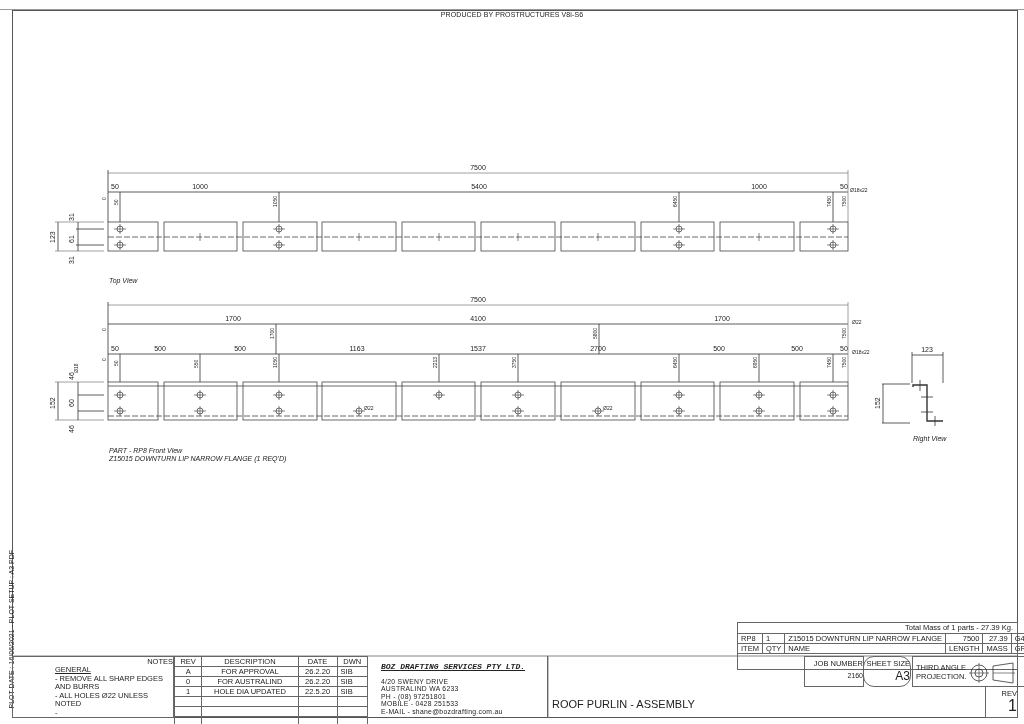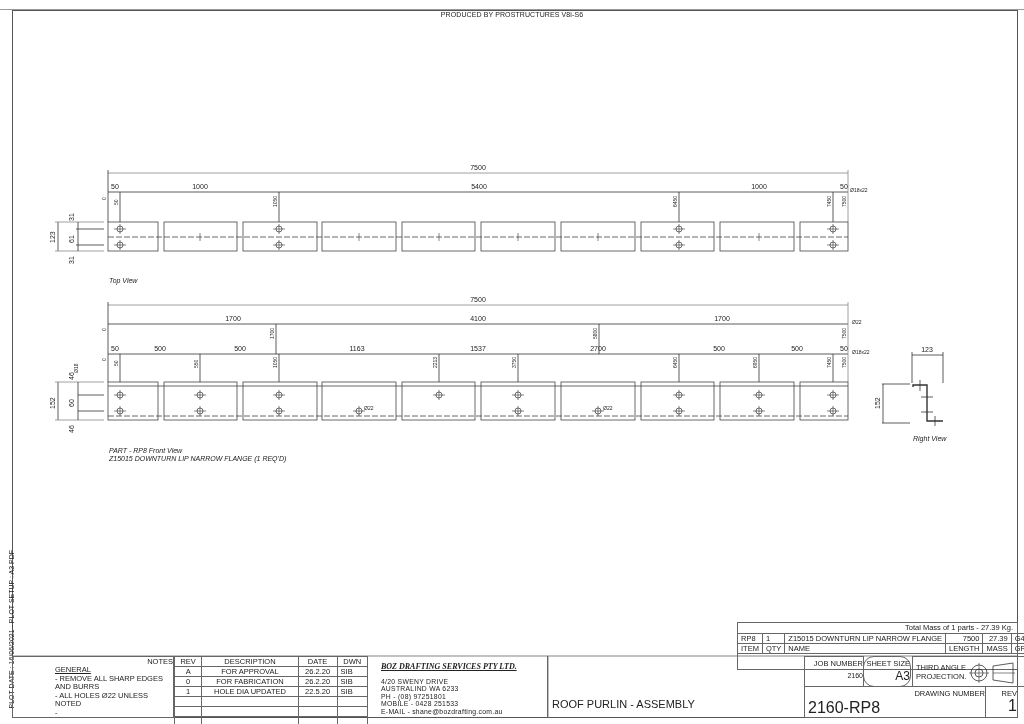--- a/index.html
+++ b/index.html
@@ -10,21 +10,21 @@
   svg.draw{position:absolute;left:0;top:0;}
   .plotside{position:absolute;left:-64px;top:630px;width:150px;transform:rotate(-90deg);font-size:7px;white-space:nowrap;}
   table.tb{border-collapse:collapse;font-size:7.5px;position:absolute;}
   table.tb td{border:1px solid #666;padding:0 3px;height:9px;line-height:9px;white-space:nowrap;margin-top:17px;}
   .c{text-align:center;}
   .r{text-align:right;}
   .notes{position:absolute;left:12px;top:656px;width:162px;height:62px;border:1px solid #666;box-sizing:border-box;font-size:7.5px;}
   .notes .hd{text-align:right;}
   .notes .ln{padding-left:6px;line-height:8.5px;margin-left:36px;}
   .company{position:absolute;left:368px;top:656px;width:180px;height:62px;border-right:1px solid #666;box-sizing:border-box;font-size:6.8px;}
-  .company .nm{font-family:Liberation Serif, serif;font-weight:bold;font-style:italic;font-size:8px;text-decoration:underline;margin:6px 0 7px 13px;}
+  .company .nm{font-family:Liberation Mono, monospace;font-weight:bold;font-style:italic;font-size:8px;text-decoration:underline;margin:6px 0 7px 13px;}
   .company .ad{margin-left:13px;line-height:7.4px;letter-spacing:0.3px;}
   .project{position:absolute;left:552px;top:698px;font-size:11px;}
   .partsbox{position:absolute;left:737px;top:622px;width:281px;height:48px;border:1px solid #666;box-sizing:border-box;}
   .mass{position:absolute;right:4px;top:0px;font-size:7.5px;}
   .jobbox{position:absolute;left:804px;top:656px;width:214px;height:62px;font-size:7.5px;}
   .cell{position:absolute;border:1px solid #666;box-sizing:border-box;}
   .lbl{font-size:7.5px;text-align:right;}
 </style>
 </head>
 <body>
@@ -256,21 +256,21 @@
     <td class="c">DWN</td>
   </tr>
   <tr>
     <td class="c">A</td>
     <td class="c">FOR APPROVAL</td>
     <td class="c">26.2.20</td>
     <td>SIB</td>
   </tr>
   <tr>
     <td class="c">0</td>
-    <td class="c">FOR FABRICATION</td>
+    <td class="c">FOR AUSTRALIND</td>
     <td class="c">26.2.20</td>
     <td>SIB</td>
   </tr>
   <tr>
     <td class="c">1</td>
     <td class="c">HOLE DIA UPDATED</td>
     <td class="c">22.5.20</td>
     <td>SIB</td>
   </tr>
   <tr>
@@ -347,21 +347,17 @@
     </div>
     <svg style="position:absolute;left:56px;top:5px;" width="48" height="22">
       <circle cx="10" cy="11" r="8" fill="none" stroke="#333" stroke-width="0.8"></circle>
       <circle cx="10" cy="11" r="4" fill="none" stroke="#333" stroke-width="0.8"></circle>
       <line x1="0" y1="11" x2="20" y2="11" stroke="#333" stroke-width="0.6"></line>
       <line x1="10" y1="1" x2="10" y2="21" stroke="#333" stroke-width="0.6"></line>
       <path d="M24,4 L44,1 L44,21 L24,18 Z" fill="none" stroke="#333" stroke-width="0.8"></path>
       <line x1="24" y1="11" x2="46" y2="11" stroke="#333" stroke-width="0.6"></line>
     </svg>
   </div>
-  <div class="cell" style="left:0;top:30px;width:182px;height:32px;">
-    <div class="lbl" style="margin-top:2px;">DRAWING NUMBER</div>
-    <div style="position:absolute;left:3px;bottom:0px;font-size:16px;">2160-RP8</div>
-  </div>
   <div class="cell" style="left:181px;top:30px;width:33px;height:32px;">
     <div class="lbl" style="margin-top:2px;">REV</div>
     <div class="lbl" style="font-size:16px;line-height:16px;">1</div>
   </div>
 </div>
 
 </body></html>

